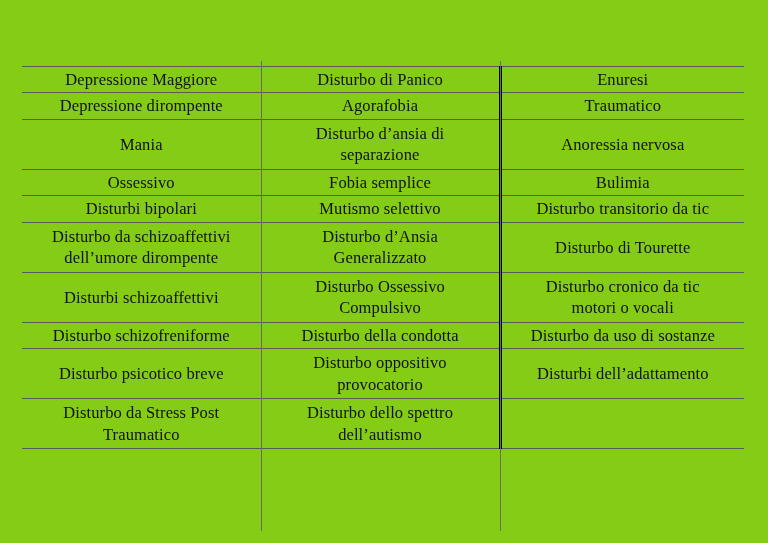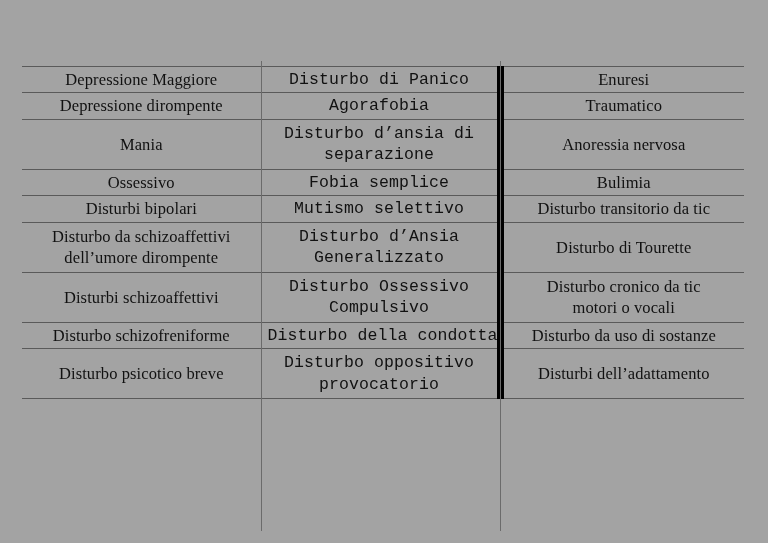--- a/index.html
+++ b/index.html
@@ -12,21 +12,21 @@
     height: 543px;
     overflow: hidden;
     font-family: "Liberation Serif", "DejaVu Serif", serif;
     color: #111111;
   }
 
   .page {
     position: relative;
     width: 768px;
     height: 543px;
-    background: #a3a3a3;
+    background: #84cc16;
   }
 
   .table-wrap {
     position: absolute;
     left: 22px;
     top: 66px;
     width: 722px;
   }
 
   table.dsm-table {
@@ -47,21 +47,21 @@
     font-size: 16.5px;
     line-height: 1.30;
     padding: 2px 6px;
     font-family: "Liberation Serif", "DejaVu Serif", serif;
     color: #111111;
     letter-spacing: 0.1px;
   }
 
   
   table.dsm-table td.col1 { border-right: 1px solid #6b6b6b; }
-  table.dsm-table td.col2 { border-right: 7px solid #000000; font-family: Liberation Mono, monospace; }
+  table.dsm-table td.col2 { border-right: 3px solid #000000; }
   table.dsm-table td.col3 { border-right: none; }
 
   
   table.dsm-table tr.single td { height: 21px; }
   table.dsm-table tr.double td { height: 45px; }
 
   .cell-line { display: block; white-space: nowrap; }
   .cell-line.empty { visibility: hidden; }
 
   
@@ -203,20 +203,34 @@
           <td class="col2">
             <span class="cell-line">Disturbo oppositivo</span>
             <span class="cell-line">provocatorio</span>
           </td>
           <td class="col3">
             <span class="cell-line">Disturbi dell’adattamento</span>
             <span class="cell-line empty"></span>
           </td>
         </tr>
 
+        <tr class="double">
+          <td class="col1">
+            <span class="cell-line">Disturbo da Stress Post</span>
+            <span class="cell-line">Traumatico</span>
+          </td>
+          <td class="col2">
+            <span class="cell-line">Disturbo dello spettro</span>
+            <span class="cell-line">dell’autismo</span>
+          </td>
+          <td class="col3">
+            <span class="cell-line empty"></span>
+            <span class="cell-line empty"></span>
+          </td>
+        </tr>
 
       </tbody>
     </table>
 
     <div class="vrule v1" style="height: 470px;"></div>
     <div class="vrule v2" style="height: 470px;"></div>
 
   </div>
 </div>
 

